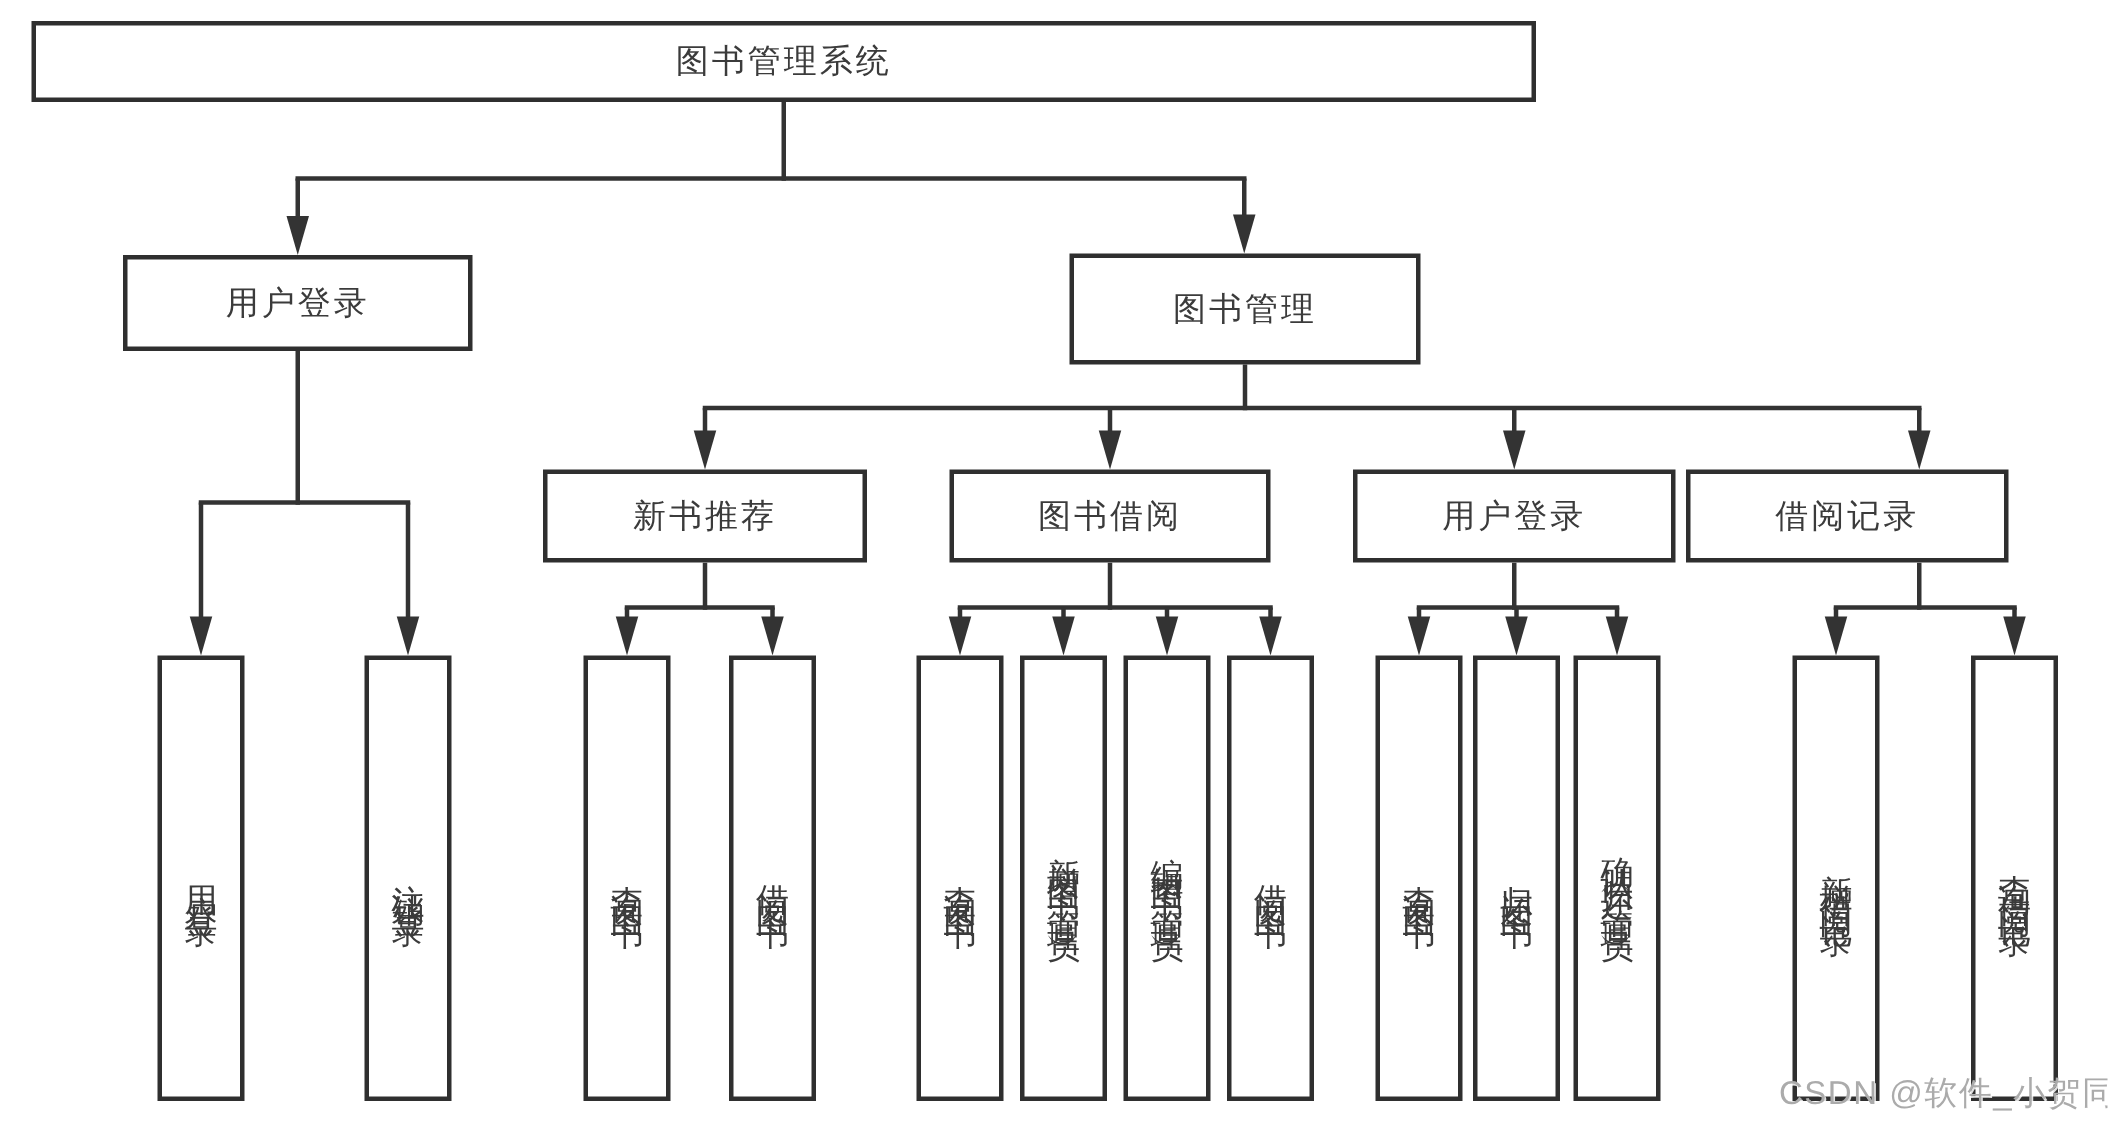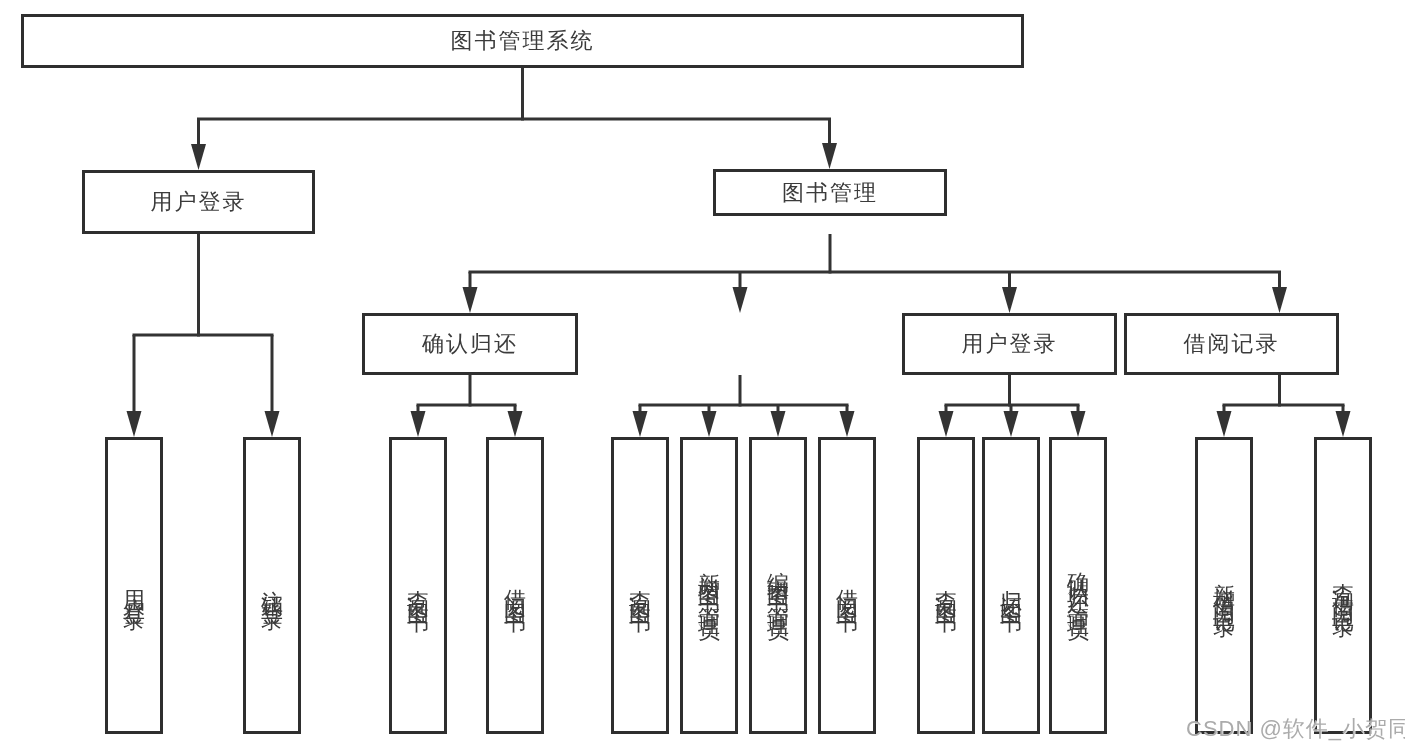--- a/index.html
+++ b/index.html
@@ -122,23 +122,24 @@
       <line x1="1224" y1="405" x2="1224" y2="417"></line>
       <polygon points="1216.5,411 1231.5,411 1224,437" stroke="none"></polygon>
       <line x1="1343" y1="405" x2="1343" y2="417"></line>
       <polygon points="1335.5,411 1350.5,411 1343,437" stroke="none"></polygon>
     </g>
   </svg>
 
   <div class="box" style="left:21px;top:14px;width:1003px;height:54px">图书管理系统</div>
 
   <div class="box" style="left:82px;top:170px;width:233px;height:64px">用户登录</div>
-  <div class="box" style="left:713px;top:169px;width:234px;height:47px">图书管理</div>
+  <div class="box" style="left:713px;top:169px;width:234px;height:74px">图书管理</div>
 
-  <div class="box" style="left:362px;top:313px;width:216px;height:62px">确认归还</div>
+  <div class="box" style="left:362px;top:313px;width:216px;height:62px">新书推荐</div>
+  <div class="box" style="left:633px;top:313px;width:214px;height:62px">图书借阅</div>
   <div class="box" style="left:902px;top:313px;width:215px;height:62px">用户登录</div>
   <div class="box" style="left:1124px;top:313px;width:215px;height:62px">借阅记录</div>
 
   <div class="leaf" style="left:105px">
     <span class="vtext">用户登录</span>
   </div>
   <div class="leaf" style="left:243px">
     <span class="vtext">注销登录</span>
   </div>
 

